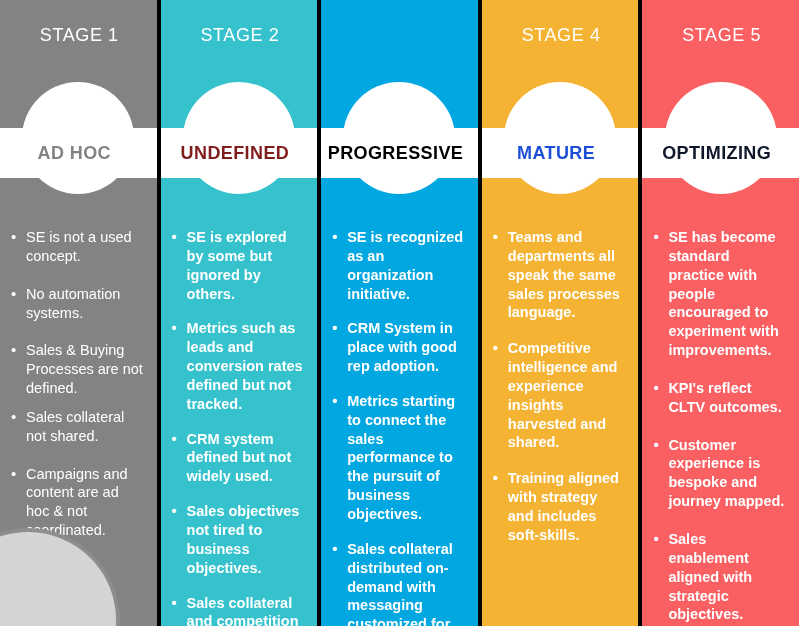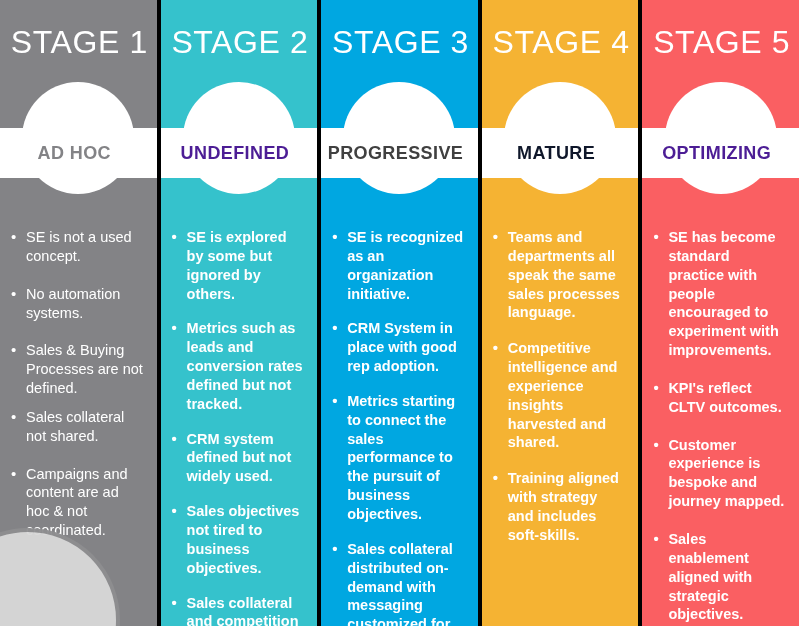--- a/index.html
+++ b/index.html
@@ -34,21 +34,21 @@
   }
 
   
   .stage-title {
     position: absolute;
     top: 26px;
     left: 2px;
     right: 0;
     text-align: center;
     color: #ffffff;
-    font-size: 32px;
+    font-size: 18px;
     font-weight: 400;
     letter-spacing: 0.6px;
     line-height: 1;
     white-space: nowrap;
   }
 
   
   .circle {
     position: absolute;
     top: 82px;
@@ -179,61 +179,60 @@
             <line x1="131" y1="125" x2="136" y2="130"></line>
           </g>
         </svg>
       </div>
     </div>
 
     <div class="stage-col c-teal" style="background:#35C2CC">
       <div class="stage-title">STAGE 2</div>
       <div class="circle"></div>
       <div class="band"></div>
-      <div class="band-label" style="color:#4c1d95">UNDEFINED</div>
+      <div class="band-label" style="color:#7f1d1d">UNDEFINED</div>
       <ul class="bullets">
         <li>SE is explored by some but ignored by others.</li>
         <li>Metrics such as leads and conversion rates defined but not tracked.</li>
         <li>CRM system defined but not widely used.</li>
         <li>Sales objectives not tired to business objectives.</li>
         <li>Sales collateral and competition information is emailed.</li>
 
       </ul>
     </div>
 
     <div class="stage-col c-blue" style="background:#00A7E1">
-      <div class="stage-title">STAGE 3</div>
-      <div class="circle"></div>
-      <div class="band"></div>
-      <div class="band-label" style="color:#404040">PROGRESSIVE</div>
+      <div class="circle"></div>
+      <div class="band"></div>
+      <div class="band-label" style="color:#000000">PROGRESSIVE</div>
       <ul class="bullets">
         <li>SE is recognized as an organization initiative.</li>
         <li> CRM System in place with good rep adoption.</li>
         <li>Metrics starting to connect the sales performance to the pursuit of business objectives.</li>
         <li>Sales collateral distributed on-demand with messaging customized for target audiences.</li>
       </ul>
     </div>
 
     <div class="stage-col c-amber" style="background:#F5B333">
       <div class="stage-title">STAGE 4</div>
       <div class="circle"></div>
       <div class="band"></div>
-      <div class="band-label" style="color:#0f172a">MATURE</div>
+      <div class="band-label" style="color:#1d4ed8">MATURE</div>
       <ul class="bullets">
         <li>Teams and departments all speak the same sales processes language.</li>
         <li>Competitive intelligence and experience insights harvested and shared.</li>
         <li>Training aligned with strategy and includes soft-skills.</li>
       </ul>
     </div>
 
     <div class="stage-col c-coral" style="background:#FA5F62">
       <div class="stage-title">STAGE 5</div>
       <div class="circle"></div>
       <div class="band"></div>
-      <div class="band-label" style="color:#4c1d95">OPTIMIZING</div>
+      <div class="band-label" style="color:#0f172a">OPTIMIZING</div>
       <ul class="bullets">
         <li>SE has become standard practice with people encouraged to experiment with improvements.</li>
         <li> KPI's reflect CLTV outcomes.</li>
         <li>Customer experience is bespoke and journey mapped.</li>
         <li>Sales enablement aligned with strategic objectives.</li>
       </ul>
     </div>
 
   </div>
 </div>

